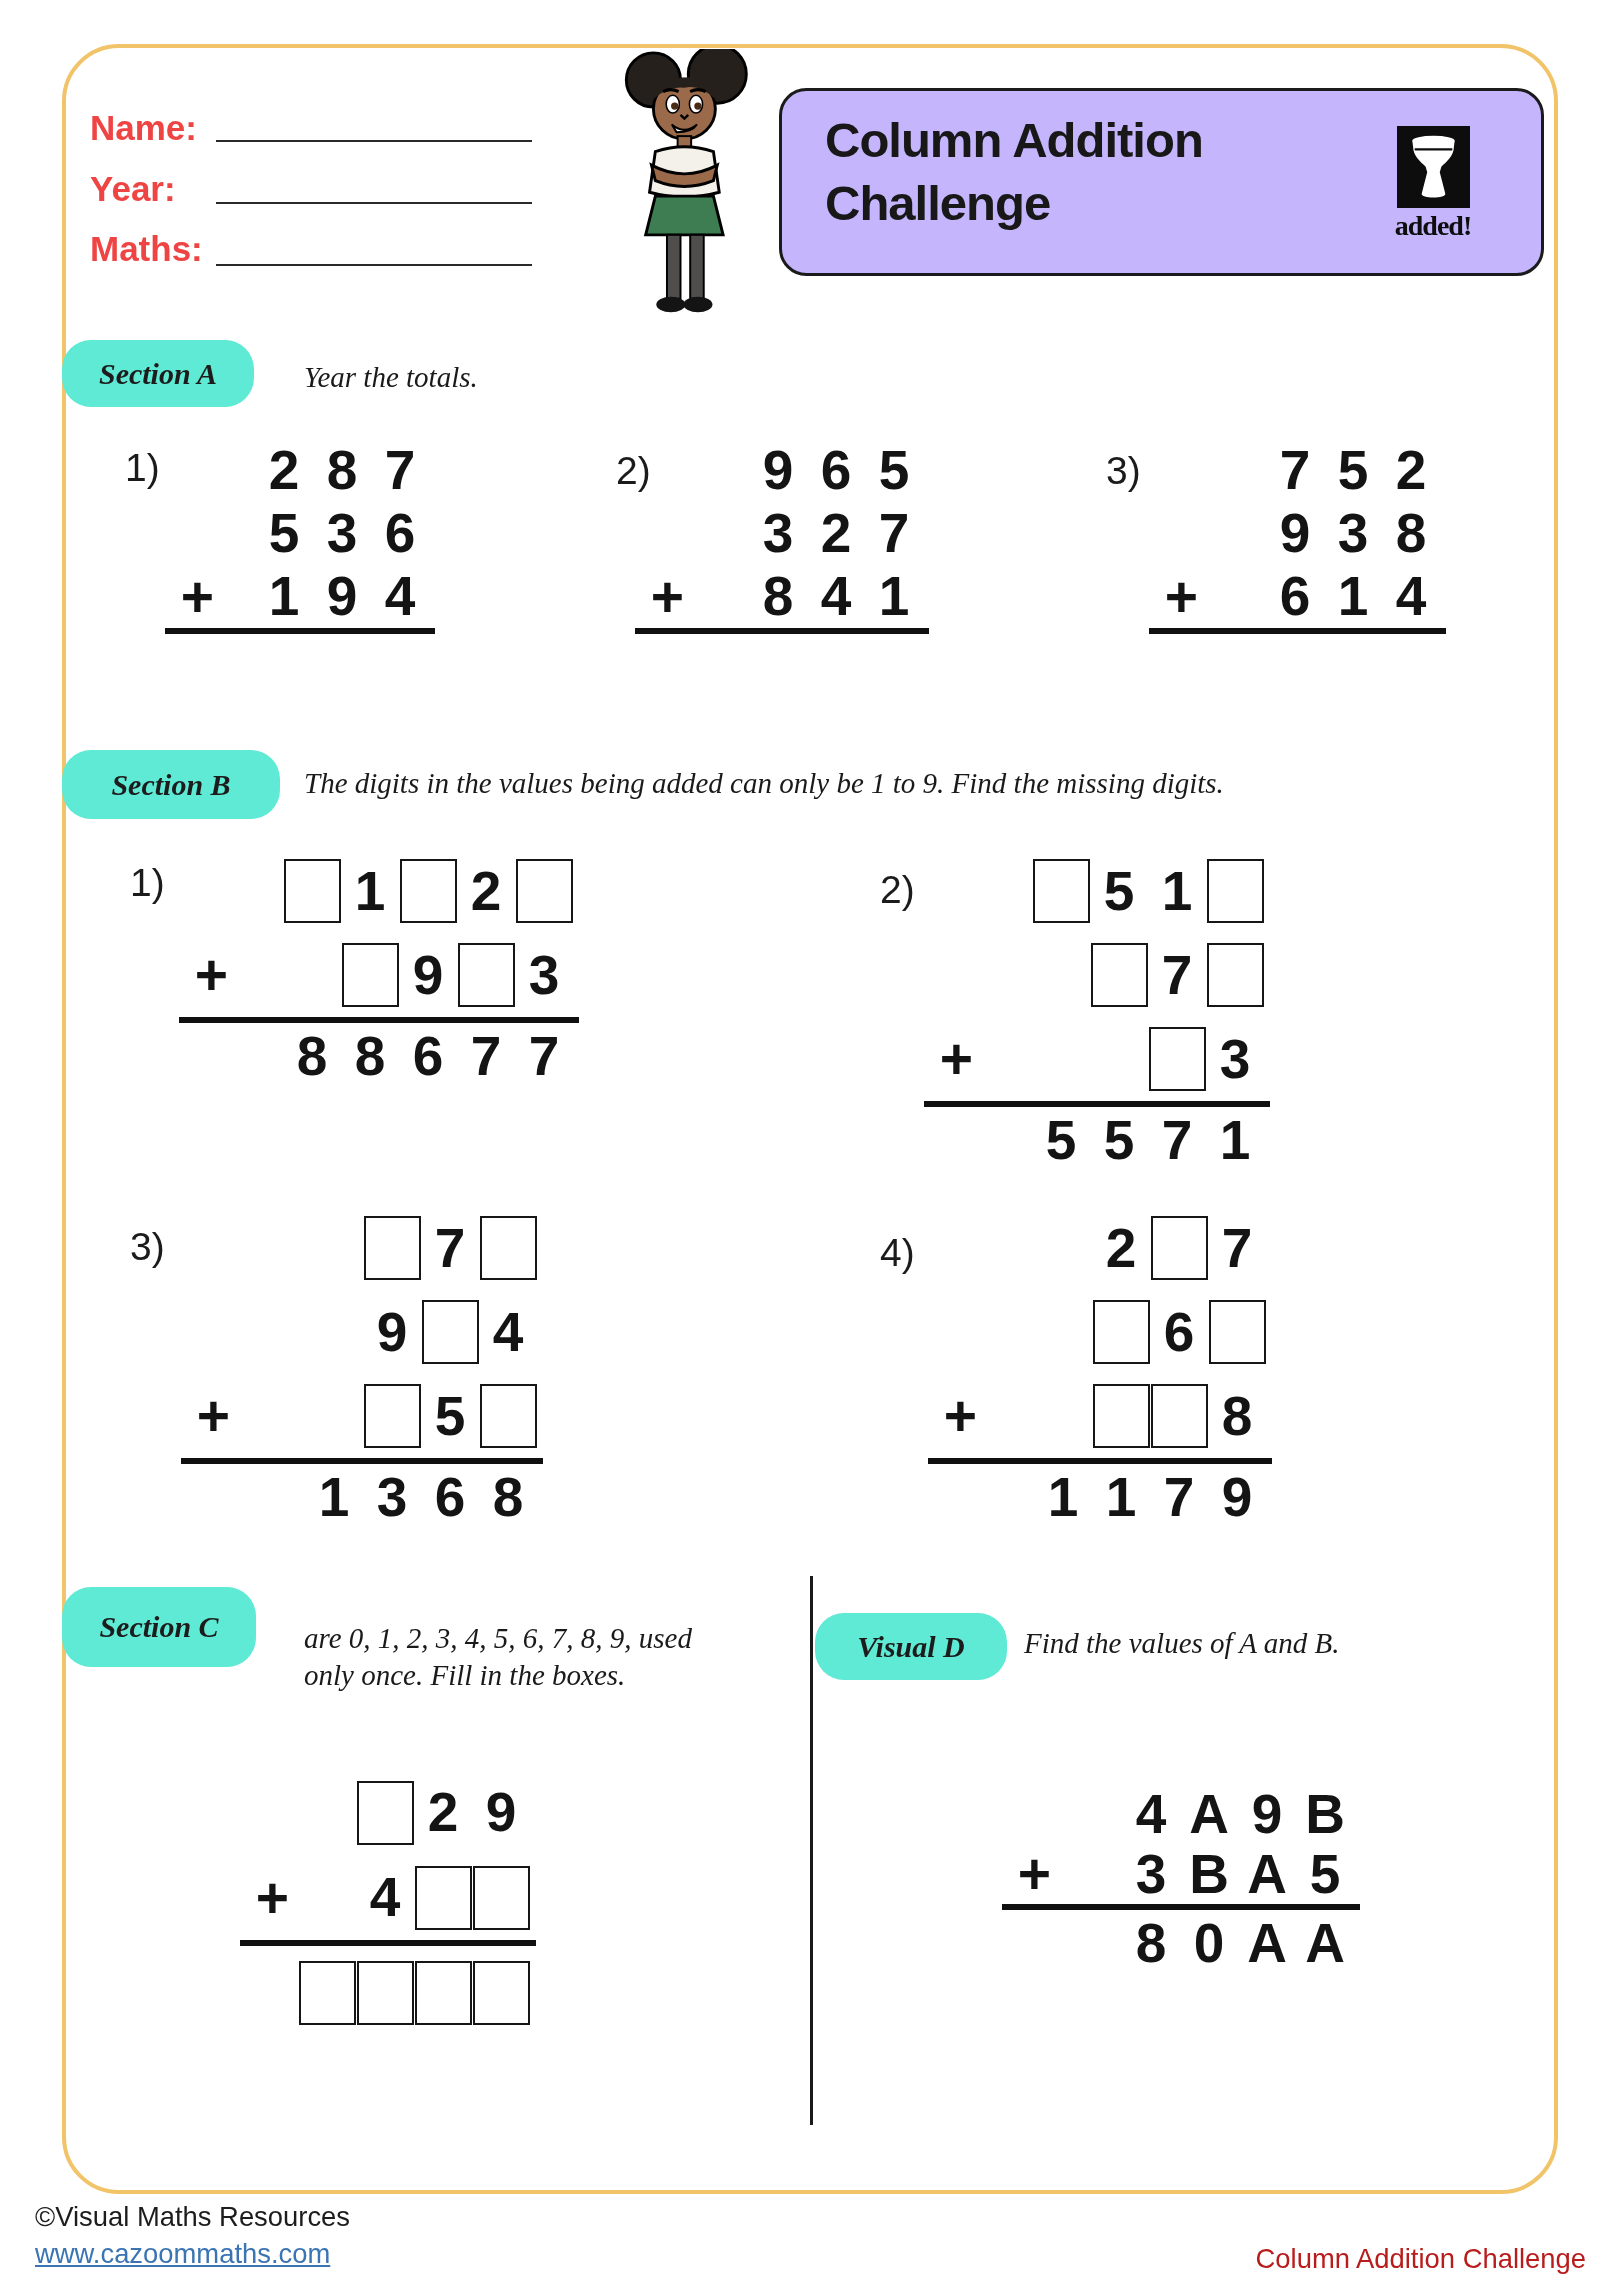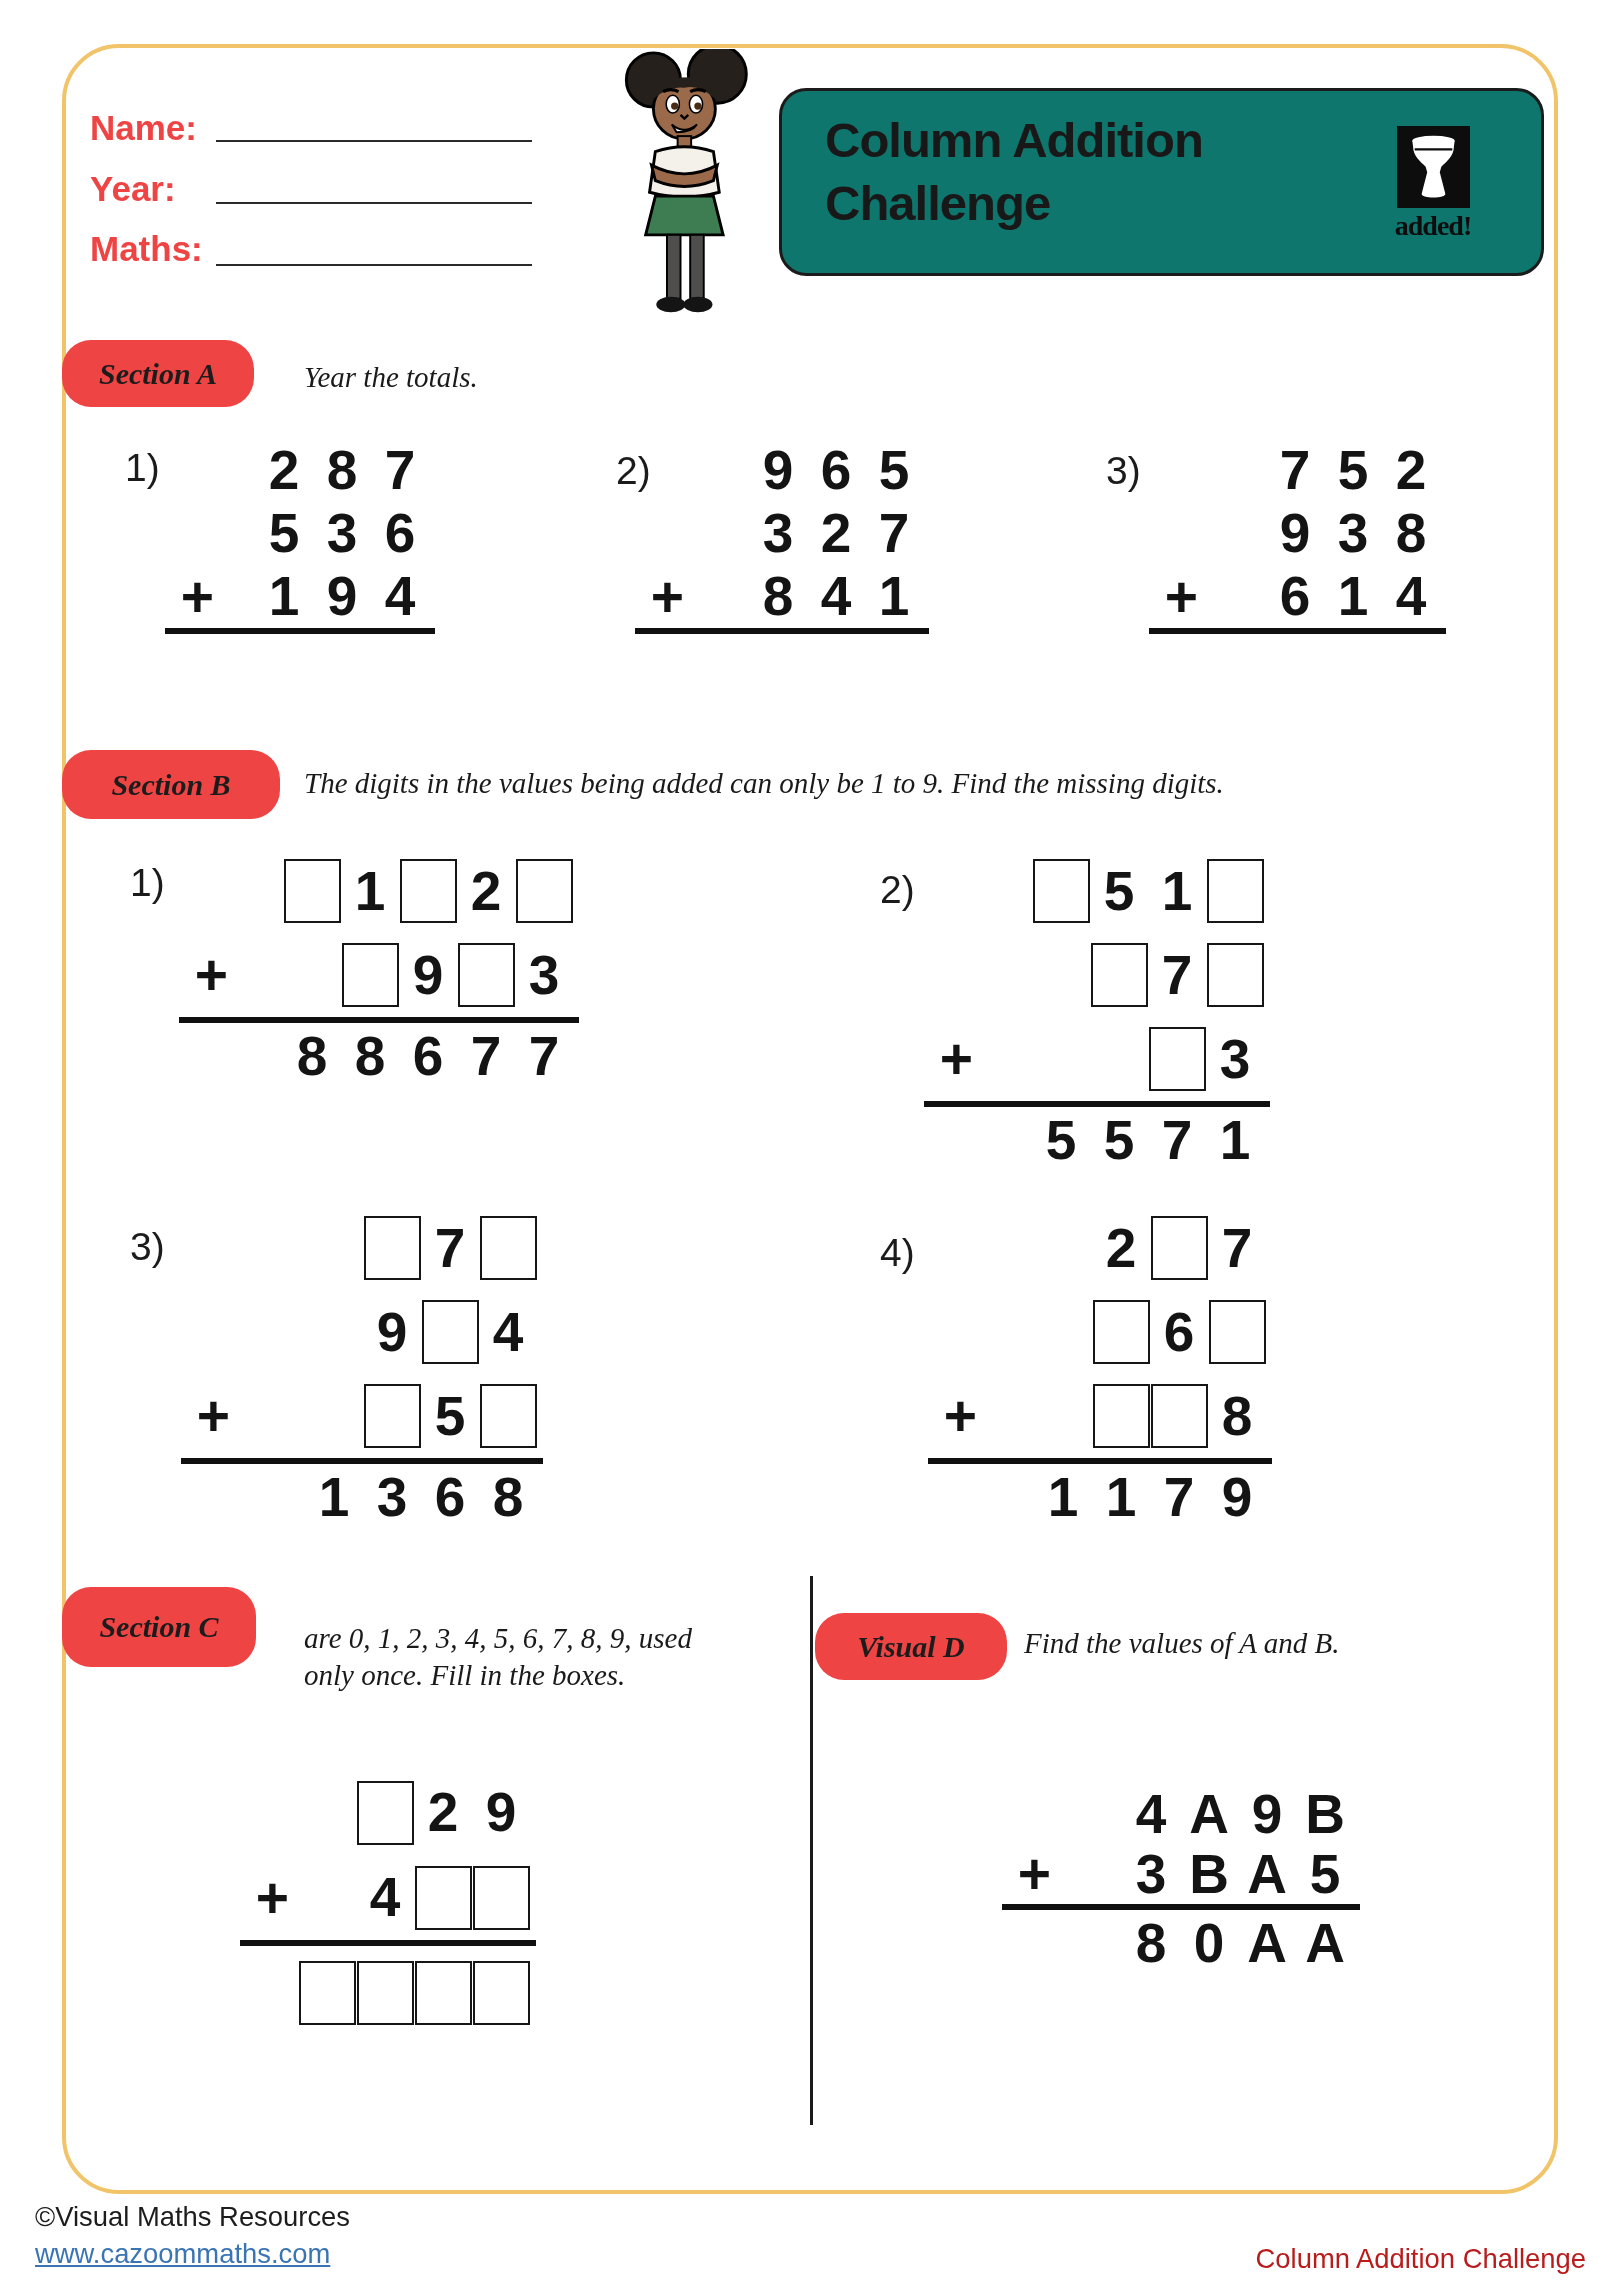--- a/index.html
+++ b/index.html
@@ -11,32 +11,32 @@
   .gold-border{
     position:absolute;left:62px;top:44px;width:1496px;height:2150px;
     border:4.9px solid #F2C469;border-radius:57px;box-sizing:border-box;background:#fff;
   }
   
   .hlabel{position:absolute;left:90px;font-size:35px;font-weight:bold;color:#ef4444;}
   .hline{position:absolute;left:216px;width:316px;border-bottom:2px solid #2a2a2a;height:0;}
   
   .title-box{
     position:absolute;left:779px;top:88px;width:765px;height:188px;box-sizing:border-box;
-    background:#0f766e;border:3.9px solid #1b1b1b;border-radius:27.4px;
+    background:#c4b5fd;border:3.9px solid #1b1b1b;border-radius:27.4px;
   }
   .title-text{position:absolute;left:43px;top:17.6px;font-size:49px;font-weight:bold;
     line-height:63px;letter-spacing:-1px;color:#181818;}
   .logo{position:absolute;right:47px;top:35px;width:122px;text-align:center;}
   .logo-mark{width:73px;height:82px;background:#0d0d0d;margin:0 auto;display:flex;align-items:center;justify-content:center;}
   .logo-text{font-family:"Liberation Serif",serif;font-weight:bold;font-size:28px;letter-spacing:-1px;color:#0d0d0d;margin-top:2px;}
   
   .girl{position:absolute;left:598px;top:49px;width:196px;height:271px;}
   
   .badge{
-    position:absolute;background:#ef4444;border-radius:29px;
+    position:absolute;background:#5eead4;border-radius:29px;
     display:flex;align-items:center;justify-content:center;
     font-family:"Liberation Serif",serif;font-style:italic;font-weight:bold;
     font-size:30px;color:#1c1c1c;
   }
   #badge-a{left:62px;top:340px;width:192px;height:67px;}
   #badge-b{left:62px;top:750px;width:218px;height:69px;}
   #badge-c{left:62px;top:1587px;width:194px;height:80px;}
   #badge-d{left:815px;top:1613px;width:192px;height:67px;}
   .instr{
     position:absolute;font-family:"Liberation Serif",serif;font-style:italic;

